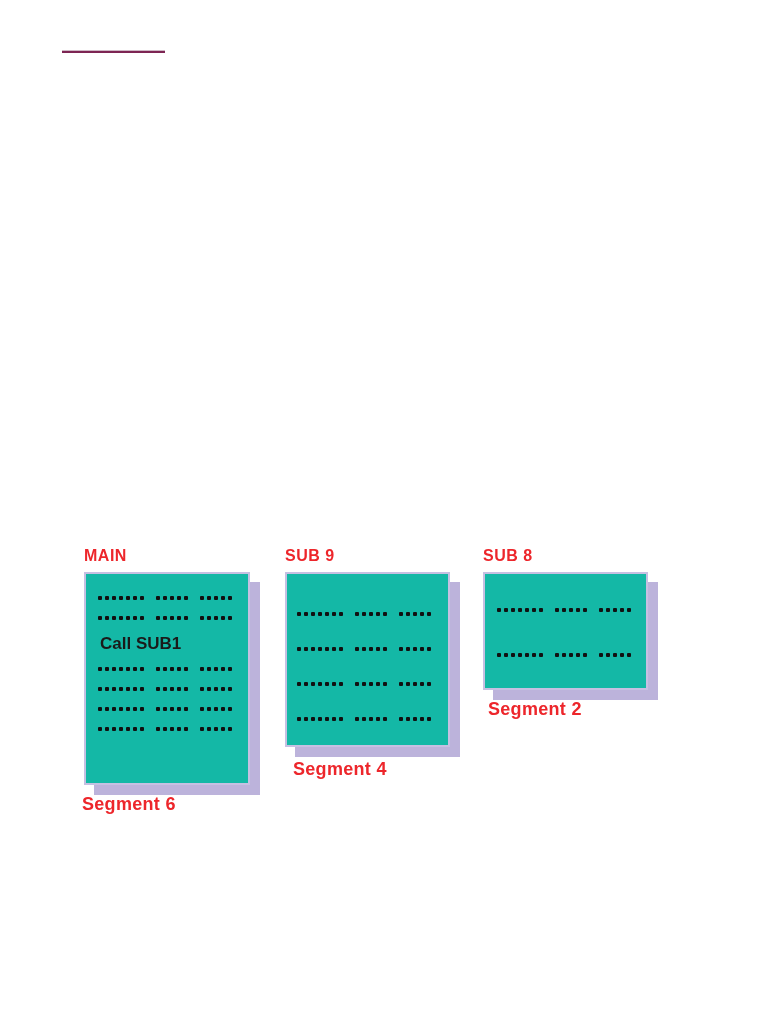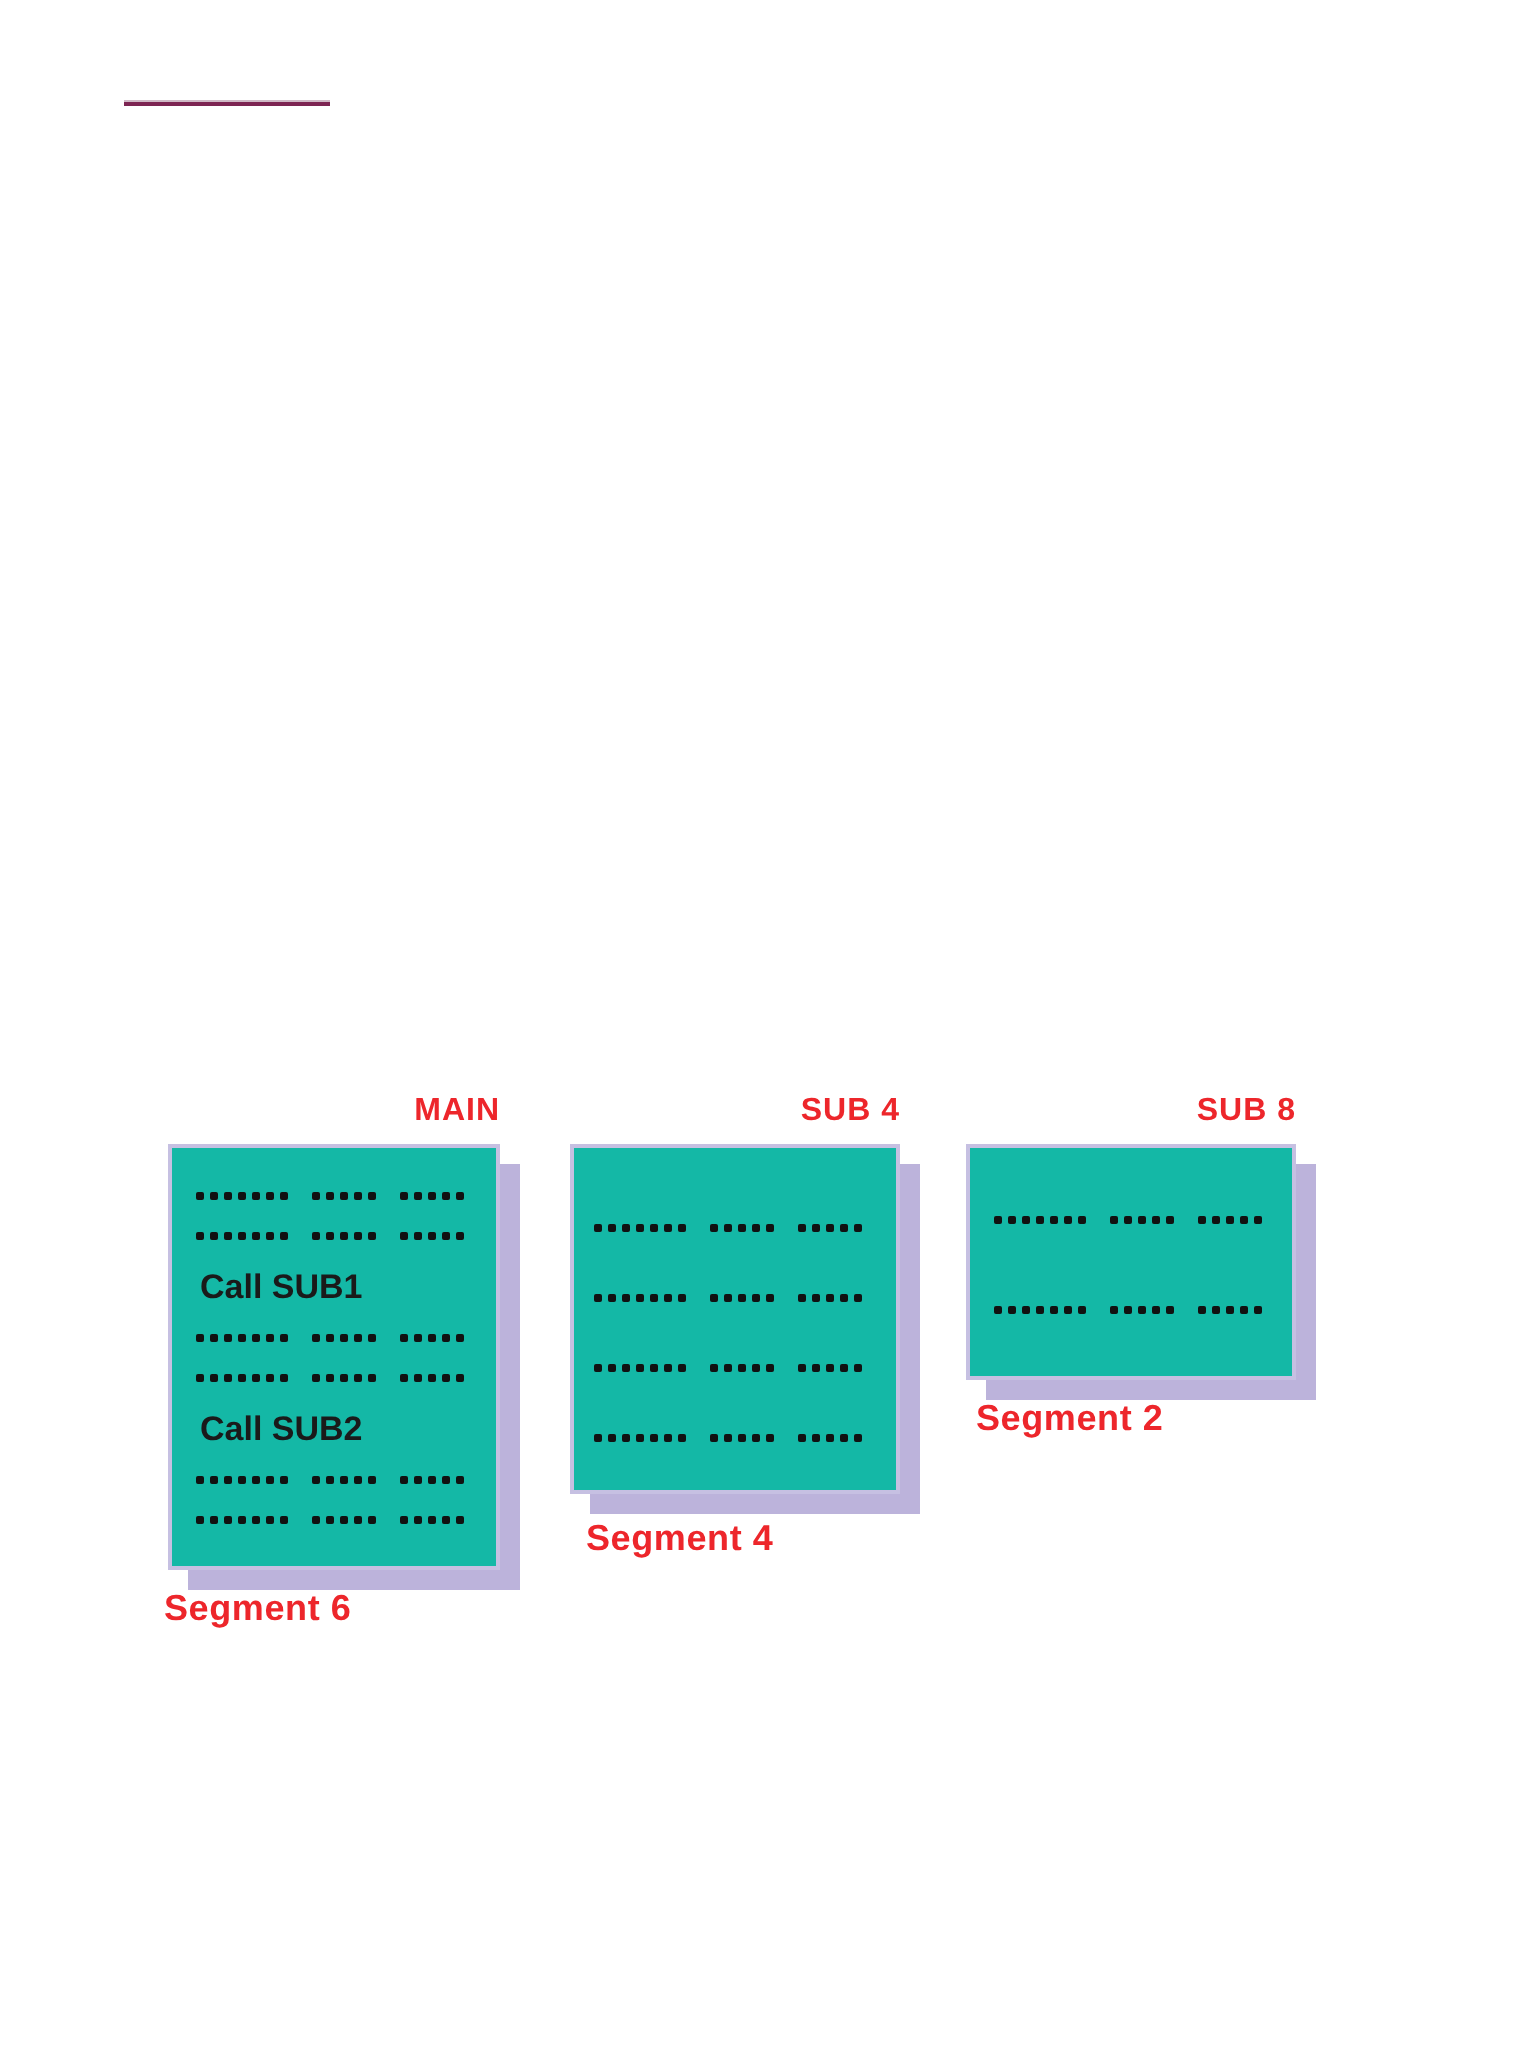--- a/index.html
+++ b/index.html
@@ -21,21 +21,21 @@
   }
   .top-rule{
     position:absolute;
     left:62px;top:50px;
     width:103px;height:3px;
     background:linear-gradient(to bottom, var(--rule-light) 0 1px, var(--rule-dark) 1px 100%);
   }
   .box-title{
     position:absolute;
     top:547px;height:18px;
-    text-align:right;
+    text-align:left;
     font-size:16px;font-weight:bold;
     letter-spacing:0.5px;
     color:var(--accent-red);
   }
   .seg-box{
     position:absolute;
     top:572px;
     background:#14b8a6;
     border:2px solid var(--box-border);
     box-shadow:10px 10px 0 0 var(--box-shadow);
@@ -188,21 +188,20 @@
               <i class="dot"></i>
             </span>
             <span class="dot-group">
               <i class="dot"></i>
               <i class="dot"></i>
               <i class="dot"></i>
               <i class="dot"></i>
               <i class="dot"></i>
             </span>
           </div>
-          <div class="row row-call">Call SUB2</div>
           <div class="row row-dots">
             <span class="dot-group">
               <i class="dot"></i>
               <i class="dot"></i>
               <i class="dot"></i>
               <i class="dot"></i>
               <i class="dot"></i>
               <i class="dot"></i>
               <i class="dot"></i>
             </span>
@@ -243,21 +242,21 @@
               <i class="dot"></i>
               <i class="dot"></i>
               <i class="dot"></i>
               <i class="dot"></i>
             </span>
           </div>
         </div>
     </div>
     <div class="seg-label label-0">Segment 6</div>
 
-    <div class="box-title title-1">SUB 4</div>
+    <div class="box-title title-1">SUB 9</div>
     <div class="seg-box box-1">
       <div class="content content-1">
           <div class="row row-dots">
             <span class="dot-group">
               <i class="dot"></i>
               <i class="dot"></i>
               <i class="dot"></i>
               <i class="dot"></i>
               <i class="dot"></i>
               <i class="dot"></i>

